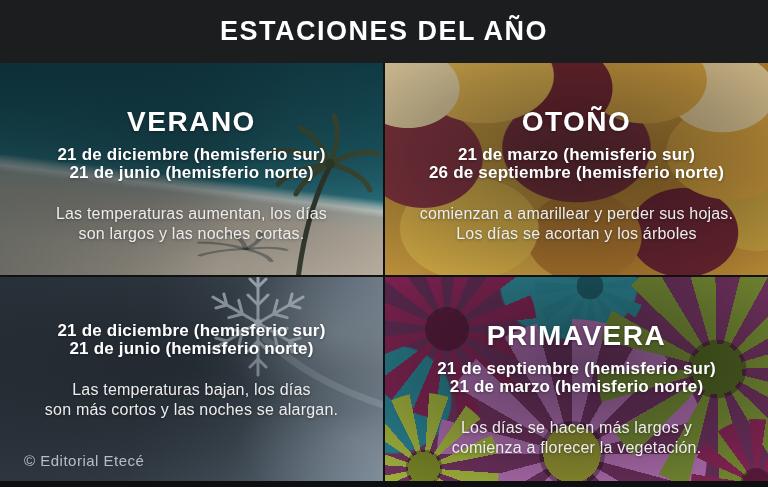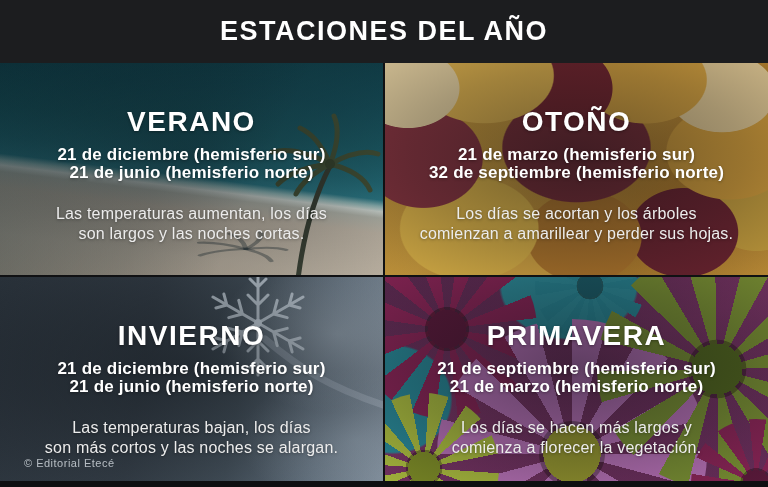--- a/index.html
+++ b/index.html
@@ -42,21 +42,21 @@
   .season-title {
     font-size:28px; font-weight:700; letter-spacing:1.5px; line-height:1;
     margin-bottom:10px;
   }
   .season-dates { font-size:17px; font-weight:700; line-height:18px; letter-spacing:.2px; }
   .season-desc  { margin-top:22px; font-size:16px; font-weight:400; line-height:20px;
                   color:#ececec; letter-spacing:.2px; }
 
   .watermark {
     position:absolute; left:24px; bottom:12px; z-index:5;
-    color:rgba(202,208,214,.88); font-size:11px; letter-spacing:.5px; font-weight:400;
+    color:rgba(202,208,214,.88); font-size:15px; letter-spacing:.5px; font-weight:400;
   }
 
   
   .q-verano {
     background:
       linear-gradient(115deg, rgba(4,24,30,.50) 0%, rgba(4,24,30,.18) 45%, rgba(4,24,30,0) 65%),
       linear-gradient(187deg,
         #11424c 0%, #17535f 18%, #1e6671 34%, #267784 46%, #2f8593 53%,
         #9ec9c8 55.5%, #e3ebe4 57.5%, #c2c4b8 60%,
         #cdc2b1 66%, #c6bbaa 84%, #b3a796 100%);
@@ -160,25 +160,25 @@
         </div>
       </div>
     </div>
 
     <div class="quadrant q-otono">
       <div class="shade"></div>
       <div class="season-text">
         <div class="season-title">OTOÑO</div>
         <div class="season-dates">
           <div>21 de marzo (hemisferio sur)</div>
-          <div>32 de septiembre (hemisferio norte)</div>
-        </div>
-        <div class="season-desc">
+          <div>26 de septiembre (hemisferio norte)</div>
+        </div>
+        <div class="season-desc">
+          <div>comienzan a amarillear y perder sus hojas.</div>
           <div>Los días se acortan y los árboles</div>
-          <div>comienzan a amarillear y perder sus hojas.</div>
         </div>
       </div>
     </div>
 
     <div class="quadrant q-invierno">
       <svg class="snowflake-svg" viewBox="0 0 383 204">
         <path d="M265,62 C300,92 330,110 383,128" stroke="rgba(208,222,236,0.35)" stroke-width="7" fill="none" stroke-linecap="round"></path>
         <g transform="translate(258,46)" stroke="rgba(224,236,247,0.85)" stroke-width="3" fill="none" stroke-linecap="round">
           <g>
               <path d="M0,0 L0,-52 M0,-18 L-10,-28 M0,-18 L10,-28 M0,-36 L-8,-44 M0,-36 L8,-44"></path>
@@ -196,21 +196,20 @@
               <path d="M0,0 L0,-52 M0,-18 L-10,-28 M0,-18 L10,-28 M0,-36 L-8,-44 M0,-36 L8,-44"></path>
             </g>
           <g transform="rotate(300)">
               <path d="M0,0 L0,-52 M0,-18 L-10,-28 M0,-18 L10,-28 M0,-36 L-8,-44 M0,-36 L8,-44"></path>
             </g>
           <circle r="4" fill="rgba(224,236,247,0.9)" stroke="none"></circle>
         </g>
       </svg>
       <div class="shade"></div>
       <div class="season-text">
-        <div class="season-title">INVIERNO</div>
         <div class="season-dates">
           <div>21 de diciembre (hemisferio sur)</div>
           <div>21 de junio (hemisferio norte)</div>
         </div>
         <div class="season-desc">
           <div>Las temperaturas bajan, los días</div>
           <div>son más cortos y las noches se alargan.</div>
         </div>
       </div>
       <div class="watermark">© Editorial Etecé</div>

